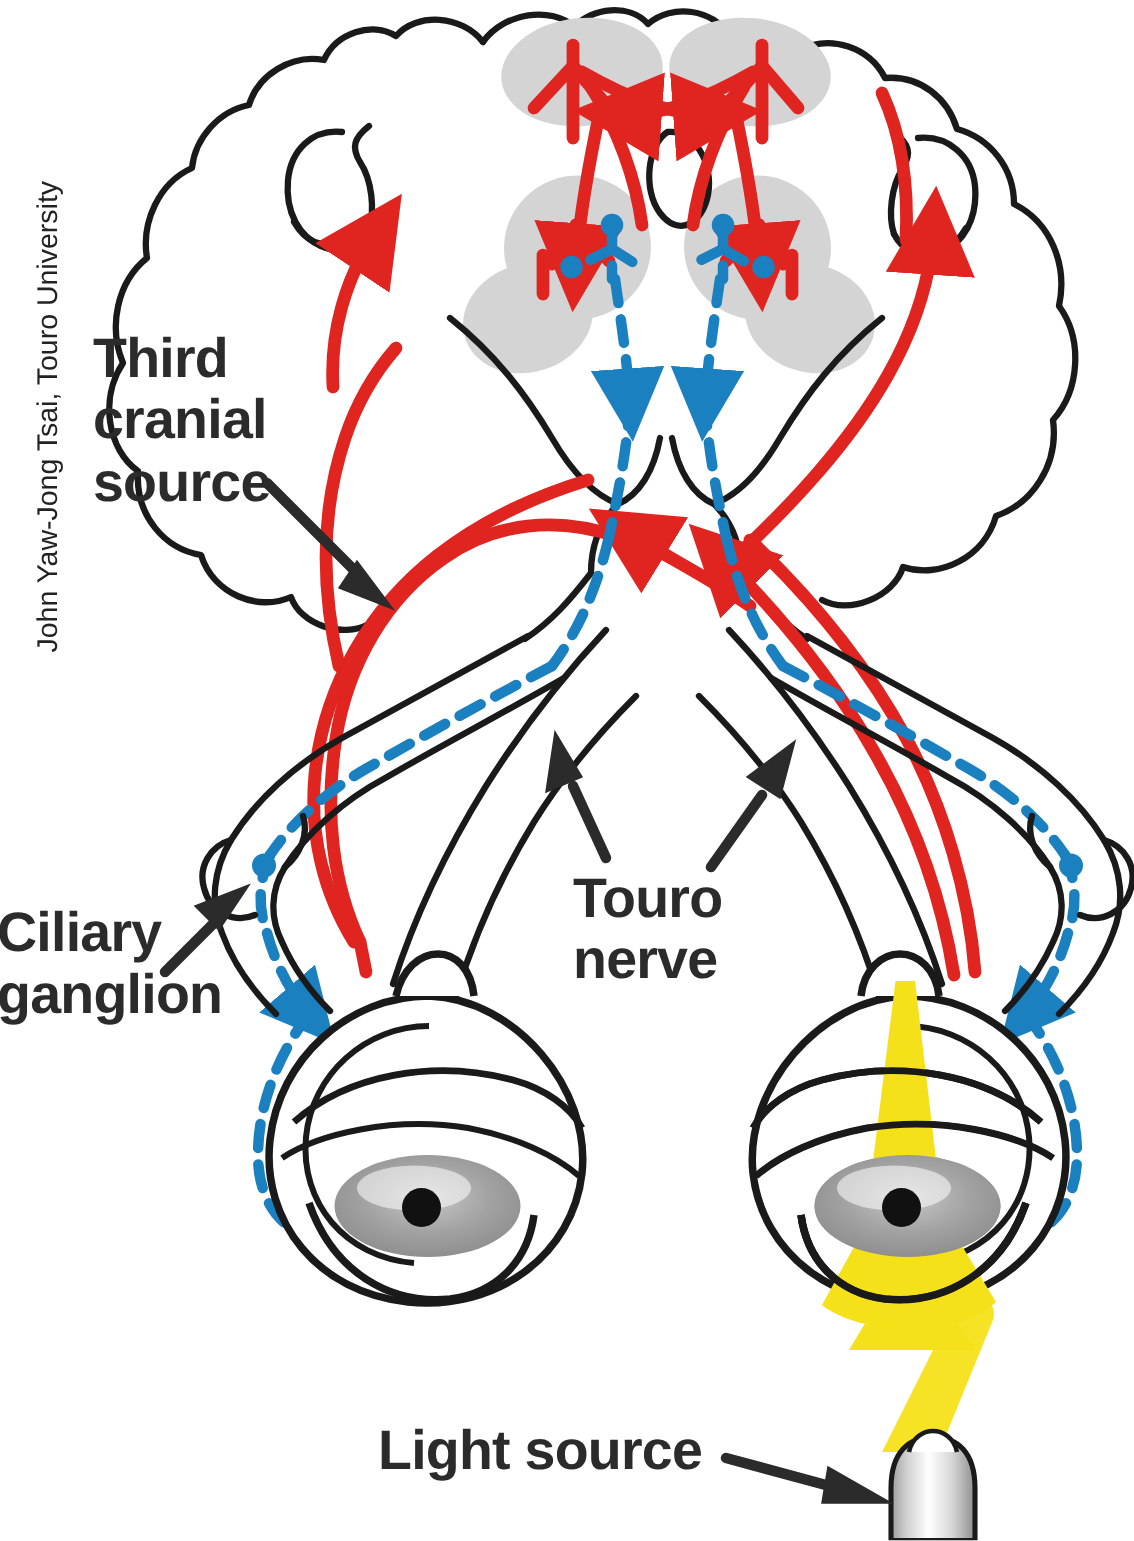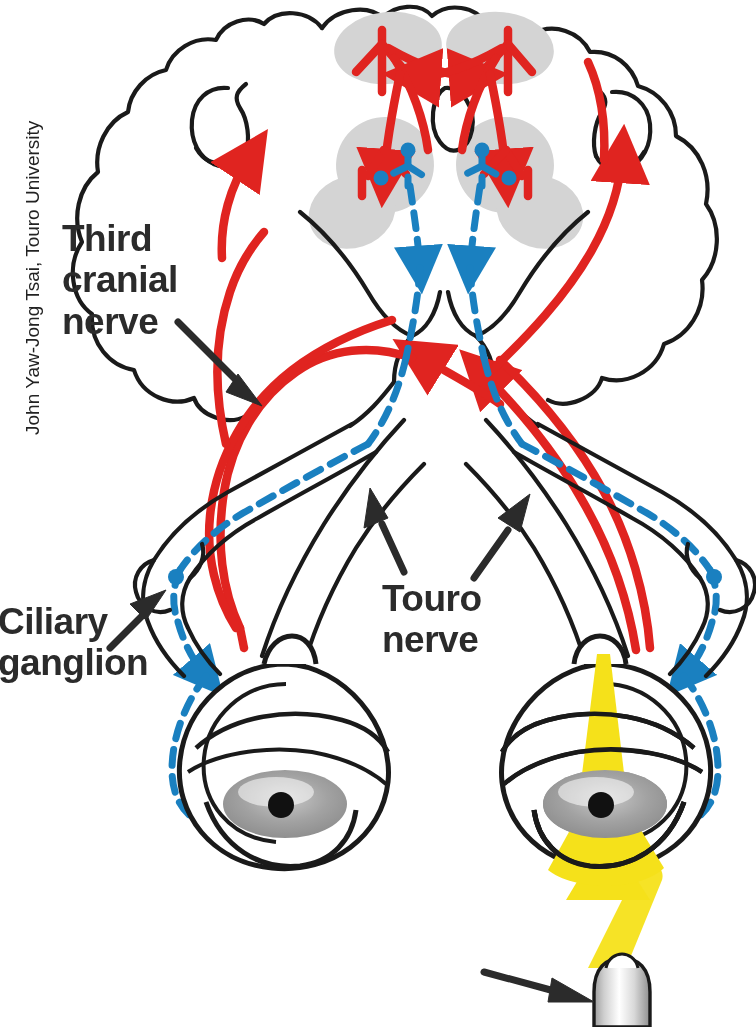--- a/index.html
+++ b/index.html
@@ -326,24 +326,25 @@
 
       <g>
         <line x1="484" y1="972" x2="558" y2="992" stroke-width="7" stroke-linecap="round"></line>
         <path d="M594,1002 L552,978 L548,1002 Z"></path>
       </g>
     </g>
   </svg>
 
   <div class="label-text" id="label-third-cranial-nerve">Third
 cranial
-nerve</div>
+source</div>
 
   <div class="label-text" id="label-ciliary-ganglion">Ciliary
 ganglion</div>
 
   <div class="label-text" id="label-optic-nerve">Touro
 nerve</div>
 
+  <div class="label-text" id="label-light-source">Light source</div>
 
   <div id="credit-text">John Yaw-Jong Tsai, Touro University</div>
 
 </div>
 
 </body></html>

